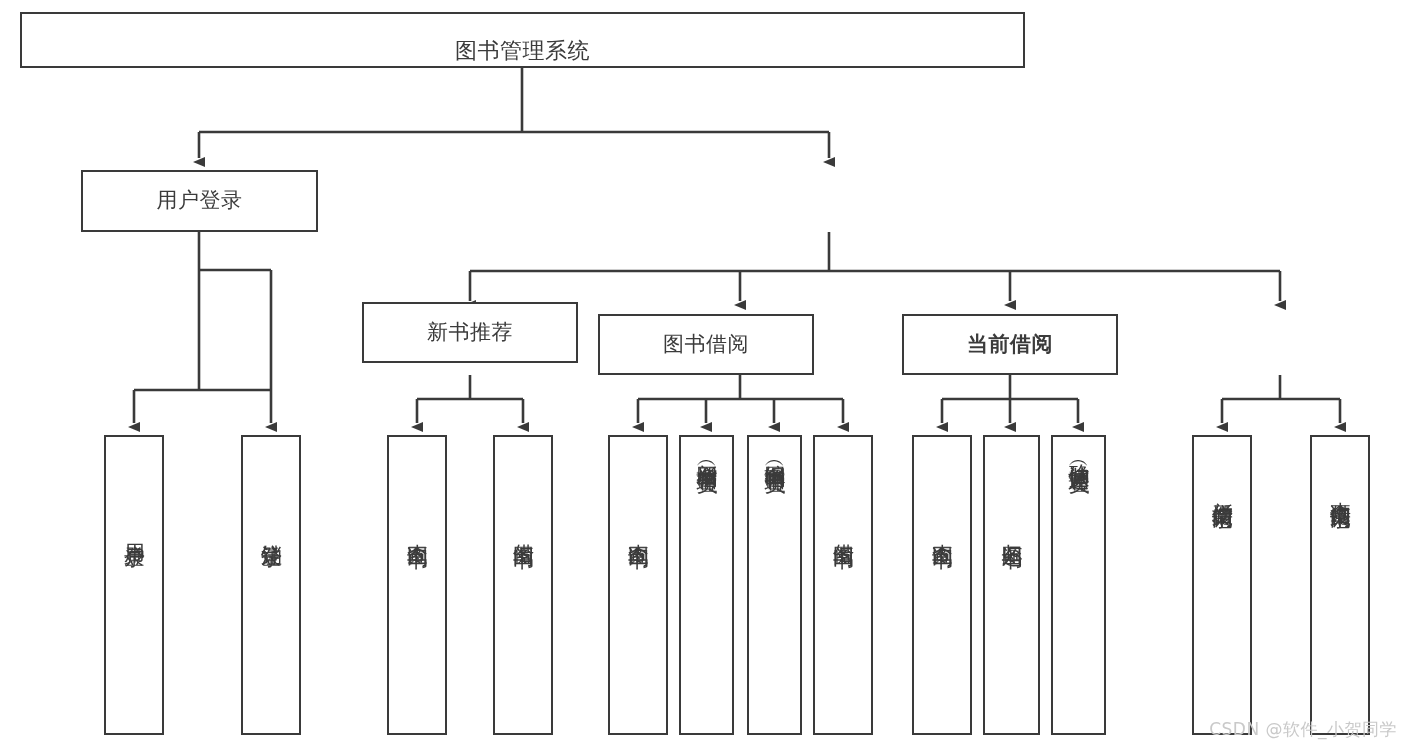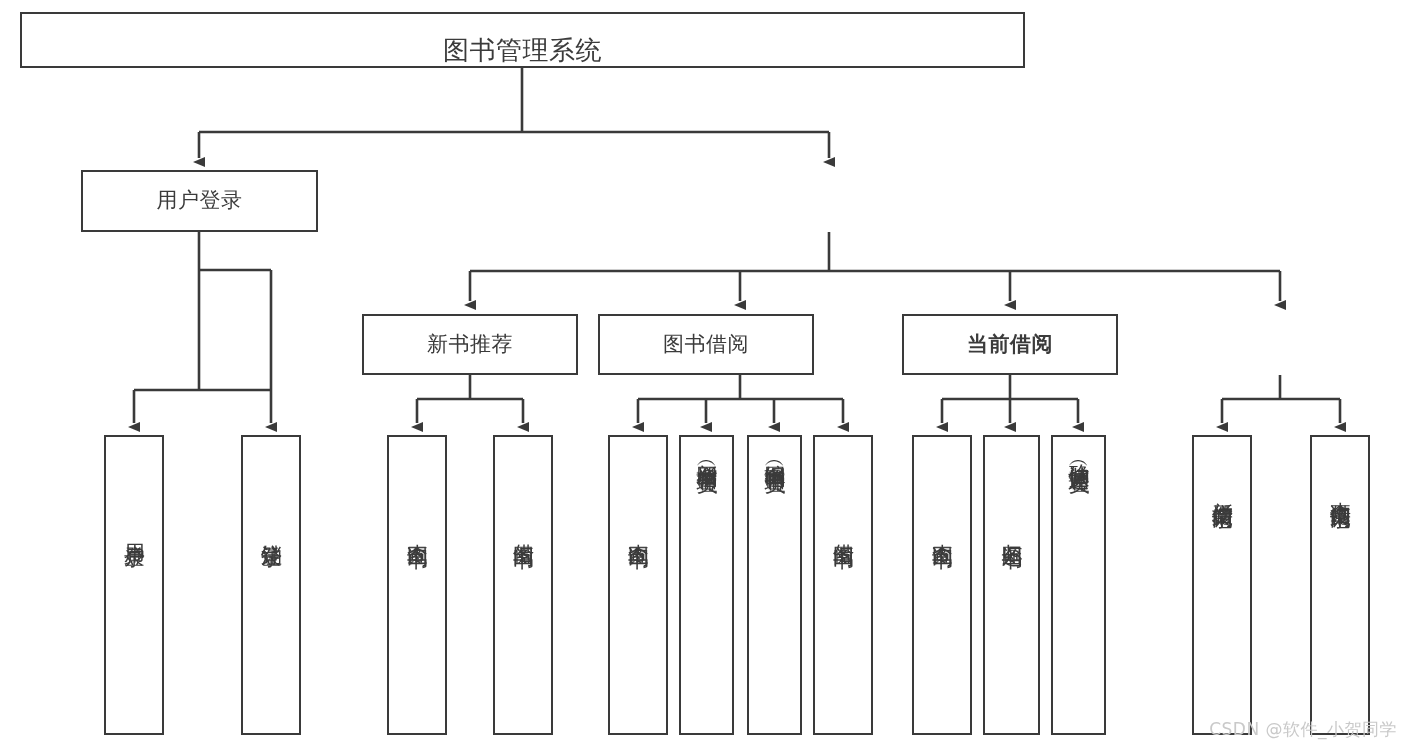--- a/index.html
+++ b/index.html
@@ -41,21 +41,21 @@
     display: block;
     text-align: center;
     line-height: 1.12;
     letter-spacing: 0.5px;
     white-space: nowrap;
   }
   .node.horizontal .node-label {
     font-size: 21px;
   }
   .node.root .node-label {
-    font-size: 26px;
+    font-size: 22px;
     margin-top: 22px;
   }
   .node.leaf {
     align-items: flex-start;
     padding-top: 2px;
   }
   .node.leaf .node-label {
     writing-mode: vertical-rl;
     text-orientation: upright;
     font-size: 21px;
@@ -143,21 +143,21 @@
   </svg>
 
   <div class="node root horizontal" style="left:20px; top:12px; width:1005px; height:56px;">
     <span class="node-label">图书管理系统</span>
   </div>
 
   <div class="node horizontal" style="left:81px; top:170px; width:237px; height:62px;">
     <span class="node-label">用户登录</span>
   </div>
 
-  <div class="node horizontal" style="left:362px; top:314px; width:216px; height:61px;">
+  <div class="node horizontal" style="left:362px; top:302px; width:216px; height:61px;">
     <span class="node-label">新书推荐</span>
   </div>
   <div class="node horizontal" style="left:598px; top:314px; width:216px; height:61px;">
     <span class="node-label">图书借阅</span>
   </div>
   <div class="node horizontal" style="left:902px; top:314px; width:216px; height:61px;font-weight:bold;">
     <span class="node-label">当前借阅</span>
   </div>
 
   <div class="node leaf mid" style="left:104px; top:435px; width:60px; height:300px;">

